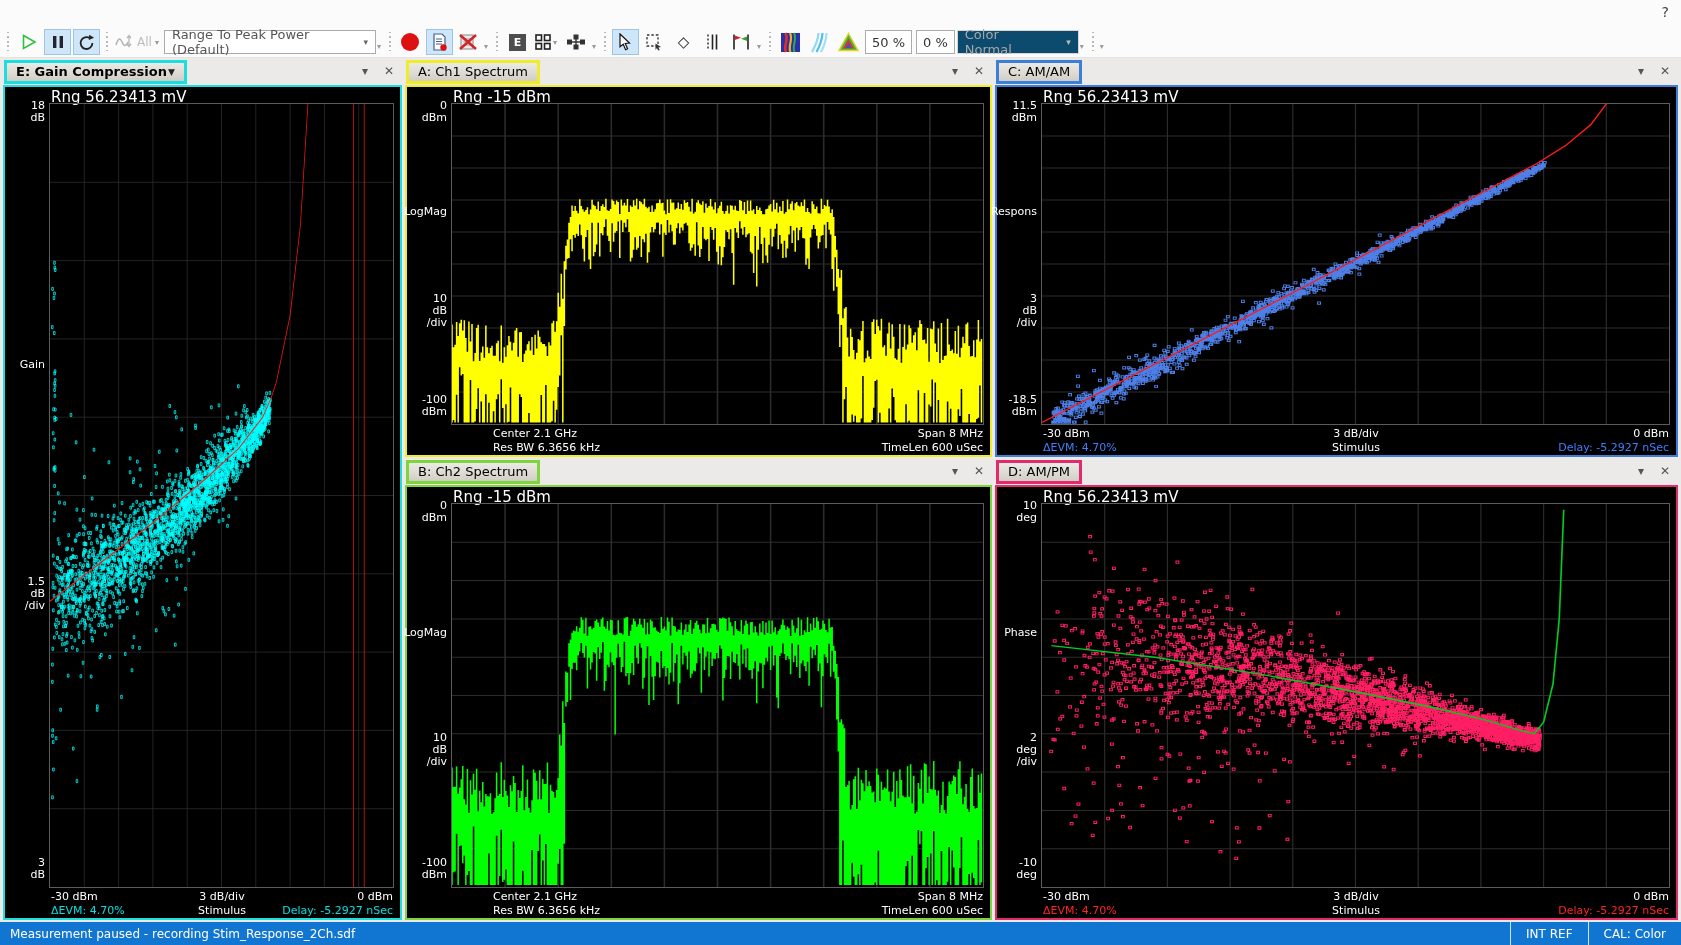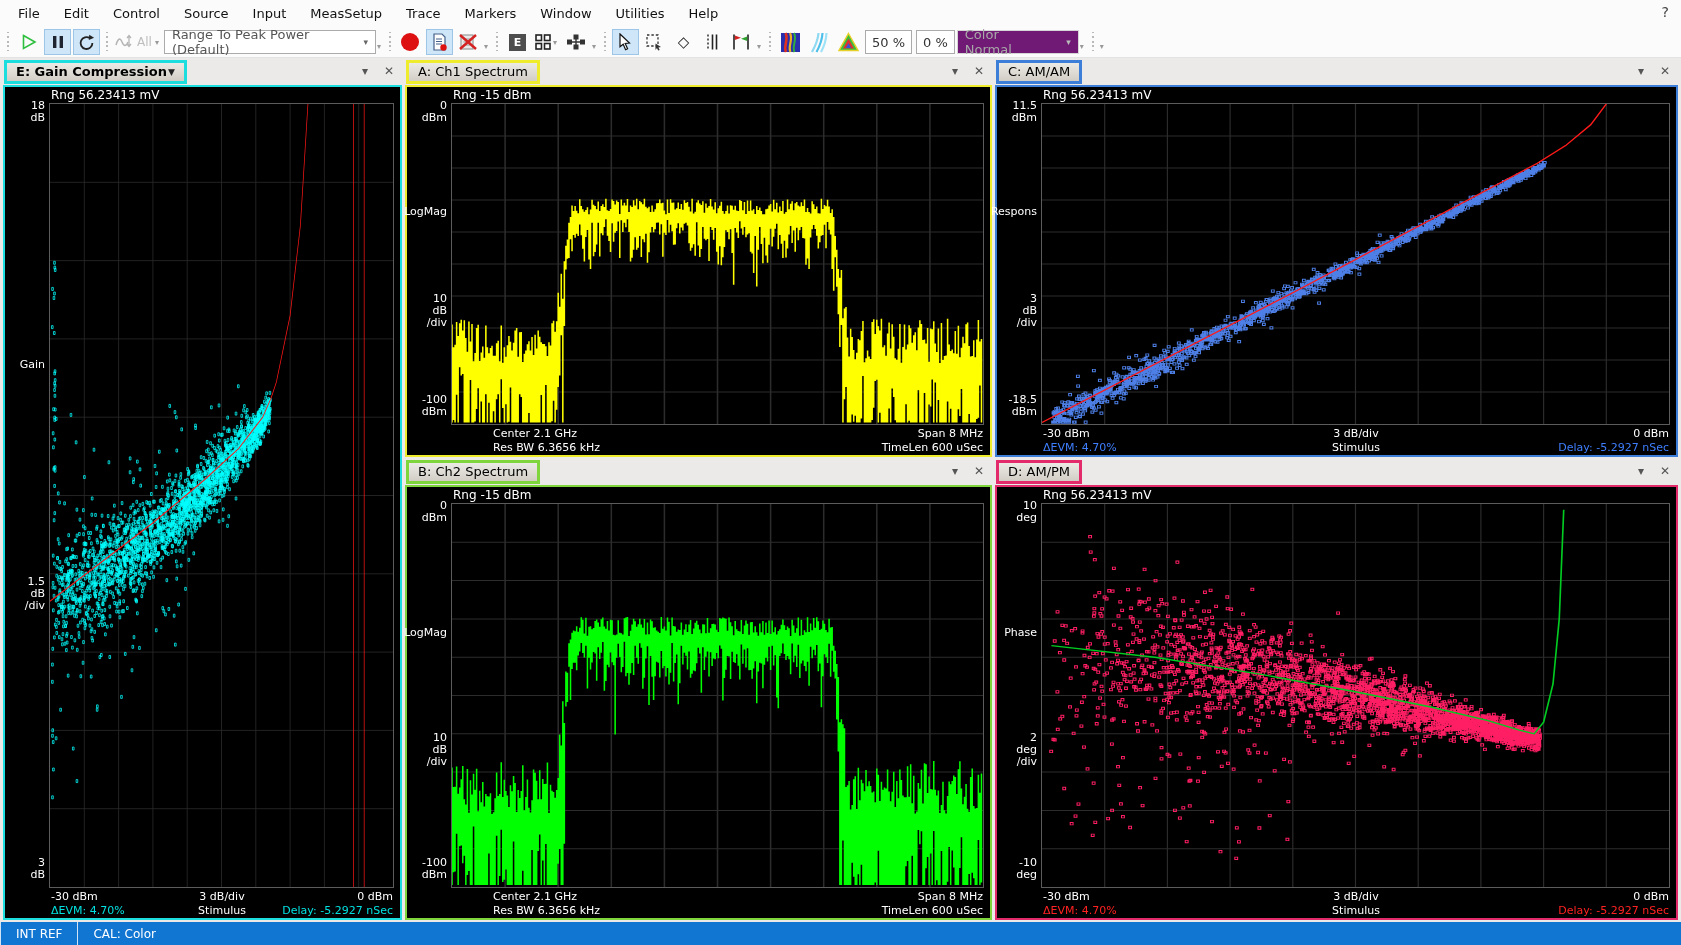--- a/index.html
+++ b/index.html
@@ -18,21 +18,21 @@
   .tbtn { height:26px; min-width:27px; display:flex; align-items:center; justify-content:center;
     border:1px solid transparent; margin:0 1px; }
   .tbtn.pressed { background:#cfe6f9; border-color:#9cc5e8; }
   .tsep { width:4px; height:20px; margin:0 4px;
     background:repeating-linear-gradient(to bottom,#b9b9b9 0 1.5px,transparent 1.5px 4.5px);
     background-size:2px 100%; background-repeat:no-repeat; background-position:center; }
   .ovf { font-size:8px; color:#999; margin:8px 3px 0 1px; }
   .dd { border:1px solid #ababab; background:#fff; height:24px; padding:8px 7px;
     display:flex; align-items:center; gap:8px; font-size:13px; color:#555; }
   .dd .arrow { font-size:9px; color:#666; }
-  .dd.disabled { color:#a8a8a8; background:#701a75; border-color:#d6d6d6;gap:43px; }
+  .dd.disabled { color:#a8a8a8; background:#0c4a6e; border-color:#d6d6d6;gap:43px; }
   .pct { border:1px solid #ababab; background:#fff; height:24px; padding:0 6px;
     font-size:13px; color:#333; display:flex; align-items:center; margin:10px 2px; }
   .eicon { width:17px; height:17px; background:#4d4d4d; color:#fff; font-weight:bold;
     font-size:11px; display:flex; align-items:center; justify-content:center; }
   .all-lbl { font-size:12px; color:#bdbdbd; margin:0 2px; }
   .diamond-g { font-size:15px; color:#222; }
 
   
   .main { position:absolute; top:58px; left:0; right:0; bottom:23px;
     display:grid; grid-template-columns:399px 587px 1fr; grid-template-rows:397px 1fr;
@@ -43,21 +43,21 @@
   .ptab { margin-left:1px; border:3px solid var(--acc,#888);
     background:linear-gradient(#eceae5,#d2cec6); padding:1px 9px 2px;
     font-size:13px; color:#000; display:flex; align-items:center; gap:1px; }
   .ptab.bold { font-weight:bold; }
   .ptab .tab-dd { font-size:9px; color:#222; }
   .pwin { position:absolute; right:8px; top:5px; display:flex; gap:16px;
     color:#555; font-size:12px; line-height:12px; }
   .pwin span { cursor:default; }
   .pbody { flex:1; border:2px solid var(--acc,#888); background:#000; position:relative; min-height:0; }
 
-  .rng { position:absolute; top:1px; left:46px; color:#fff; font-size:12px; }
+  .rng { position:absolute; top:1px; left:46px; color:#fff; font-size:15px; }
   .ygut { position:absolute; left:0; width:43px; top:16px; bottom:40px; }
   .yl { position:absolute; right:3px; text-align:right; color:#fff; font-size:11px;
     line-height:12px; white-space:pre-line; }
   .yl.t { top:-3px; } .yl.m { top:33%; } .yl.d { top:61%; } .yl.b { bottom:-3px; }
   .plot { position:absolute; left:44px; top:16px; right:6px; bottom:30px;
     border:1px solid #5c5c5c; }
   .plot svg { width:100%; height:100%; display:block; }
   .xr { position:absolute; left:46px; right:7px; color:#fff; font-size:11px;
     line-height:13px; display:grid; }
   .xr1 { bottom:15px; } .xr2 { bottom:1px; }
@@ -69,33 +69,20 @@
   .status { position:absolute; bottom:0; left:0; right:0; height:23px;
     display:flex; align-items:stretch; color:#fff; font-size:12px; }
   .status .msg { flex:1; display:flex; align-items:center; padding-left:10px; }
   .scell { border-left:1px solid #cfe3f5; display:flex; align-items:center;
     justify-content:center; padding:0 15px; }
 </style>
 </head>
 <body>
 
 <div class="menubar">
-  <div style="display:flex">
-      <span class="menu-item">File</span>
-      <span class="menu-item">Edit</span>
-      <span class="menu-item">Control</span>
-      <span class="menu-item">Source</span>
-      <span class="menu-item">Input</span>
-      <span class="menu-item">MeasSetup</span>
-      <span class="menu-item">Trace</span>
-      <span class="menu-item">Markers</span>
-      <span class="menu-item">Window</span>
-      <span class="menu-item">Utilities</span>
-      <span class="menu-item">Help</span>
-    </div>
   <span class="help-q">?</span>
 </div>
 
 <div class="toolbar">
   <div class="tsep"></div>
 
   <div class="tbtn">
     <svg width="18" height="18" viewBox="0 0 18 18">
         <polygon points="3.5,2.5 15,9 3.5,15.5" fill="none" stroke="#2fbf3f" stroke-width="1.6"></polygon>
       </svg>
@@ -451,15 +438,16 @@
       <div class="xr xr2 three">
         <span style="color: rgb(255, 34, 34);">ΔEVM: 4.70%</span>
         <span class="c">Stimulus</span>
         <span class="r" style="color: rgb(255, 34, 34);">Delay: -5.2927 nSec</span>
       </div>
     </div>
   </div>
 </div>
 
 <div class="status" style="background: rgb(17, 117, 210);">
+  <div class="msg">Measurement paused - recording Stim_Response_2Ch.sdf</div>
   <div class="scell">INT REF</div>
   <div class="scell">CAL: Color</div>
 </div>
 
 </body></html>

